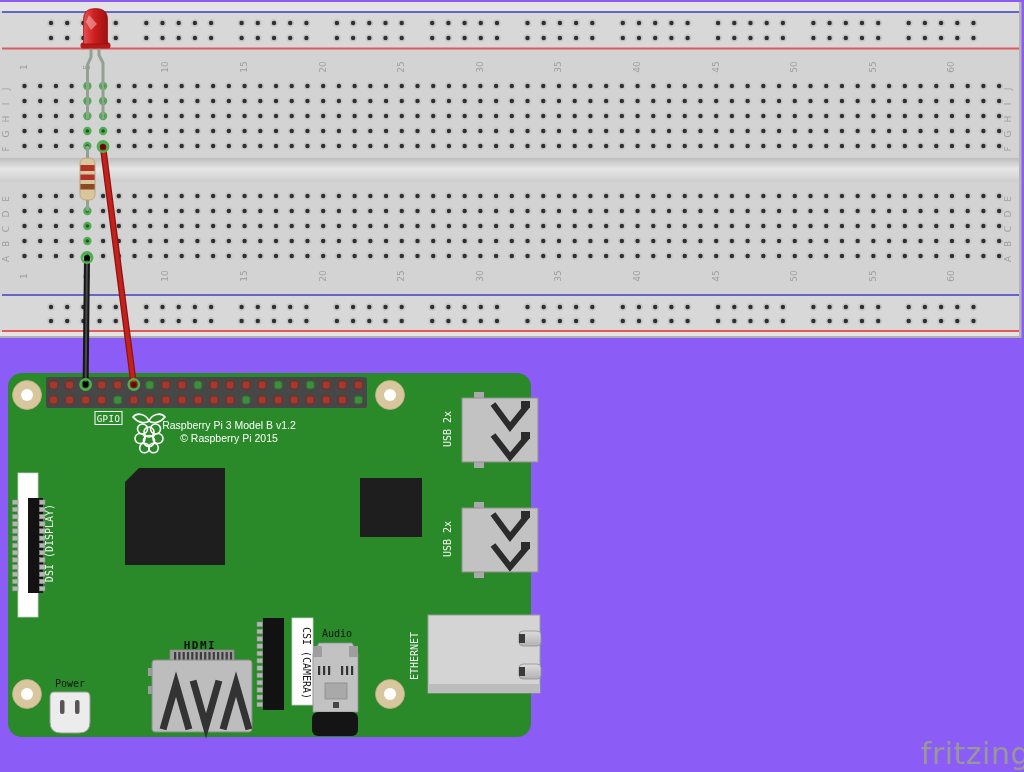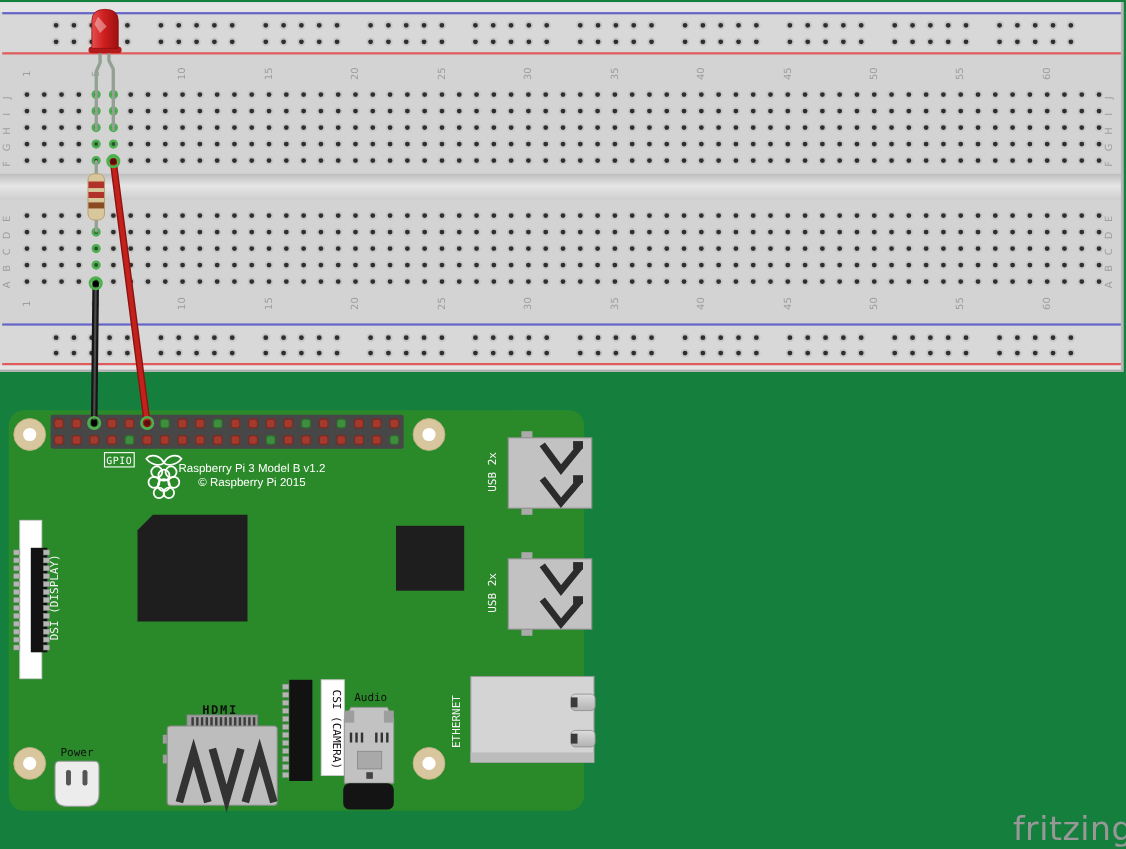--- a/index.html
+++ b/index.html
@@ -1,16 +1,16 @@
 <!DOCTYPE html>
 <html><head>
 <meta charset="utf-8">
 <style>
   html,body{margin:0;padding:0;background:#ffffff;}
-  #stage{position:relative;width:1024px;height:772px;background:#15803d;overflow:hidden;}
+  #stage{position:relative;width:1024px;height:772px;background:#8b5cf6;overflow:hidden;}
   svg{display:block;}
   text{user-select:none;}
   .bb-label{font-family:"DejaVu Sans",sans-serif;font-size:9px;fill:#9e9e9e;}
   .silk{font-family:"DejaVu Sans Mono",monospace;font-size:10px;}
   .silk-w{fill:#f4f4f4;}
   .silk-b{fill:#101010;}
   .hdmi-label{font-family:"DejaVu Sans Mono",monospace;font-size:11px;font-weight:bold;letter-spacing:1.5px;fill:#101010;}
   .model-txt{font-family:"Liberation Sans",sans-serif;font-size:10.5px;fill:#ffffff;}
   .gpio-txt{font-family:"DejaVu Sans Mono",monospace;font-size:9px;fill:#ffffff;letter-spacing:0.5px;}
   .watermark{font-family:"DejaVu Sans",sans-serif;font-size:30px;fill:#989898;letter-spacing:0.5px;}

